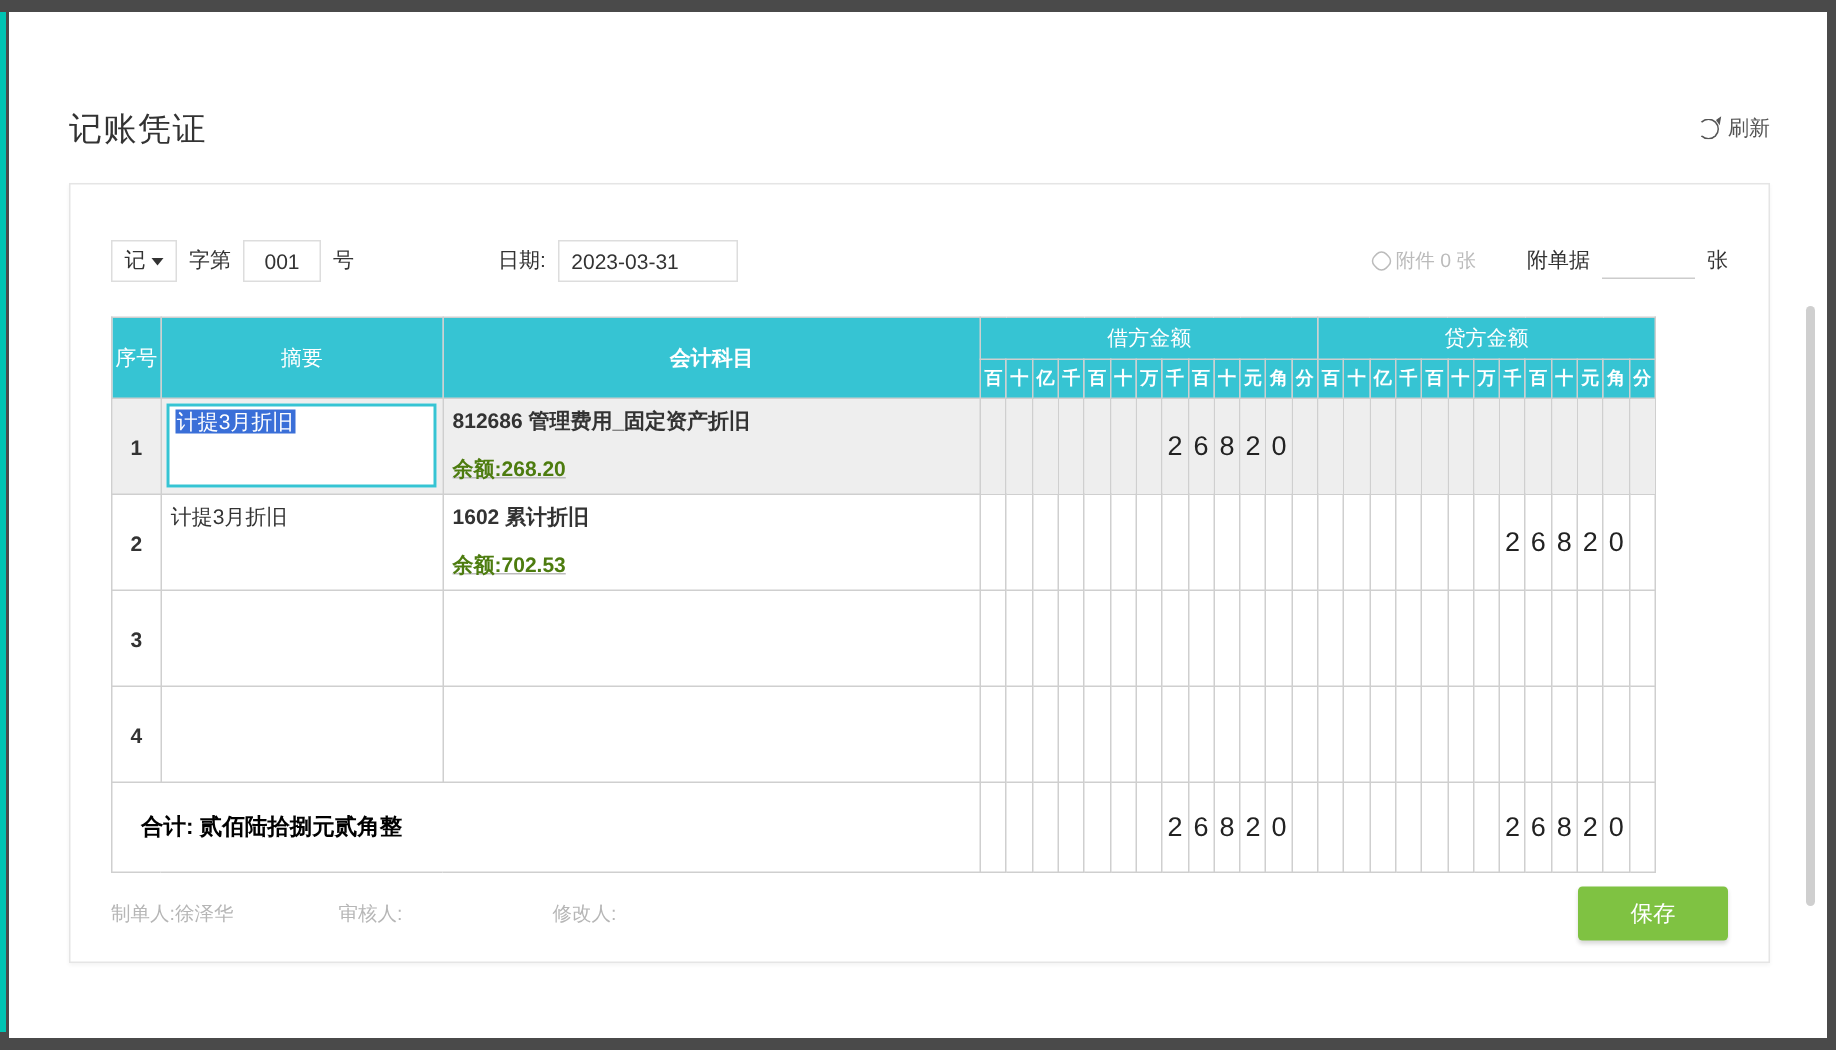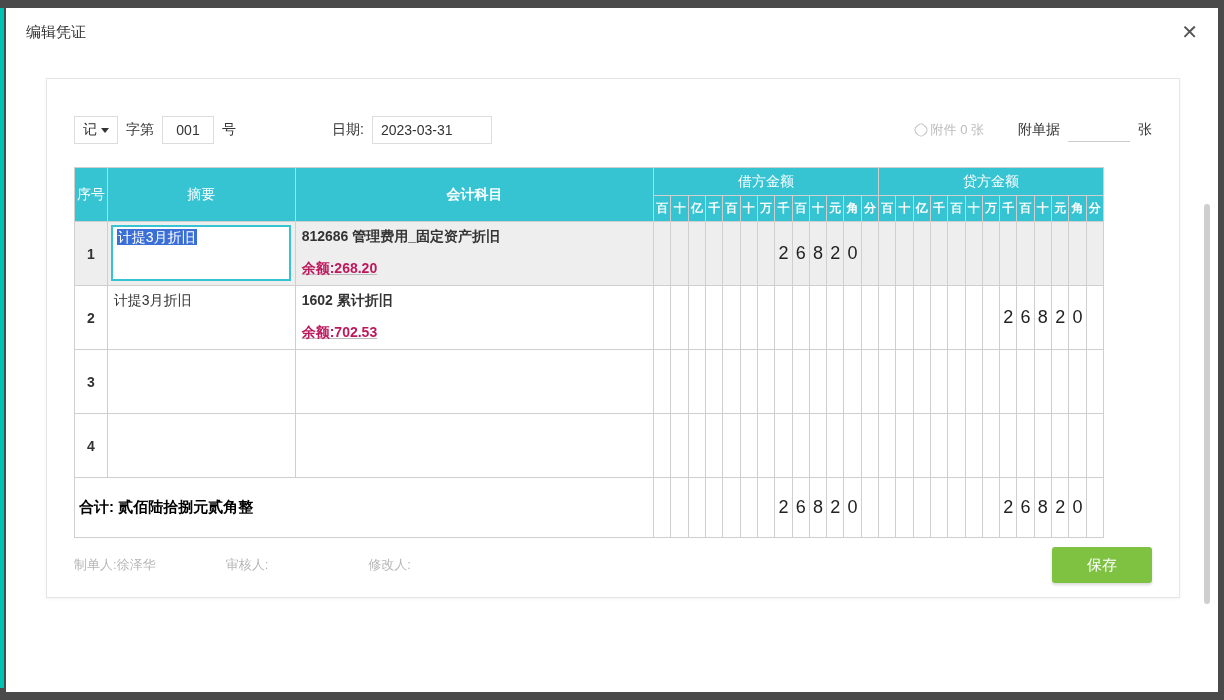--- a/index.html
+++ b/index.html
@@ -56,53 +56,56 @@
   .col-acct{ width:378px;font-weight:bold; }
   .body-row td { height:64px; }
   .seq-td { text-align:center; font-size:14px; color:#333; font-weight:bold;}
   .sum-cell { vertical-align:top; padding:0;}
   .sum-edit {
     margin:3px; width:180px; height:56px; border:2px solid #36c4d3; background:#fff; padding:2px 4px; font-size:14px;
   }
   .sum-edit span{ background:#3a6fd8; color:#fff; padding:0 1px;}
   .sum-plain { padding:6px 6px 0 6px; font-size:14px; color:#333;}
   .acct-cell { vertical-align:top; padding:6px 6px 4px 6px; font-size:14px; color:#333;}
-  .bal { color:#be185d; font-size:14px; margin-top:14px; text-decoration:underline; text-decoration-color:#bbb;}
+  .bal { color:#4d7c0f; font-size:14px; margin-top:14px; text-decoration:underline; text-decoration-color:#bbb;}
   .amt-td { padding:0; position:relative; }
   .amt-col { flex:1; border-right:1px solid #e0e0e0; display:flex; align-items:center; justify-content:center; font-size:18px; color:#222; font-family:Arial;}
   .amt-col:last-child{border-right:none;}
   .g-blue { border-right:1px solid #89b8ea;}
   .g-red  { border-right:1px solid #e98b8b;}
   .row-hi td { background:#eeeeee; }
   .row-hi .sum-edit{background:#fff;}
   
   .total-row td{ height:60px; font-size:15px;}
-  .total-label{ padding:0 0 0 4px; font-weight:bold;}
+  .total-label{ padding:0 0 0 19px; font-weight:bold;}
   
   .card-footer{ position:absolute; left:27px; bottom:14px; right:27px; display:flex; align-items:center; font-size:13px; color:#b6b6b6;}
   .card-footer .fspacer{flex:1;}
   .save-btn{ width:100px; height:36px; background:#7fc242; color:#fff; border:none; font-size:15px; border-radius:3px; cursor:pointer; box-shadow:0 2px 3px rgba(0,0,0,.15);}
   
   .fake-scroll{position:absolute; right:-30px; top:140px; width:6px; height:400px; background:#cfcfcf; border-radius:3px;}
 </style>
 </head>
 <body>
 
 <div class="backdrop"></div>
 <div class="teal-bar"></div>
 
 <div class="dialog">
 
-  <div class="dlg-header">
-    <div class="dlg-title">编辑凭证</div>
-    <div class="close-x">✕</div>
-  </div>
 
   <div class="body">
 
+    <div class="page-title-row">
+      <div class="page-title">记账凭证</div>
+      <div class="refresh">
+        <span class="refresh-icon"></span>
+        <span>刷新</span>
+      </div>
+    </div>
 
     <div class="card">
 
       <div class="form-row">
         <div class="voucher-type">
           <span>记</span>
           <span class="dd-icon"></span>
         </div>
         <span>字第</span>
         <input class="num-input" value="001" style="">

